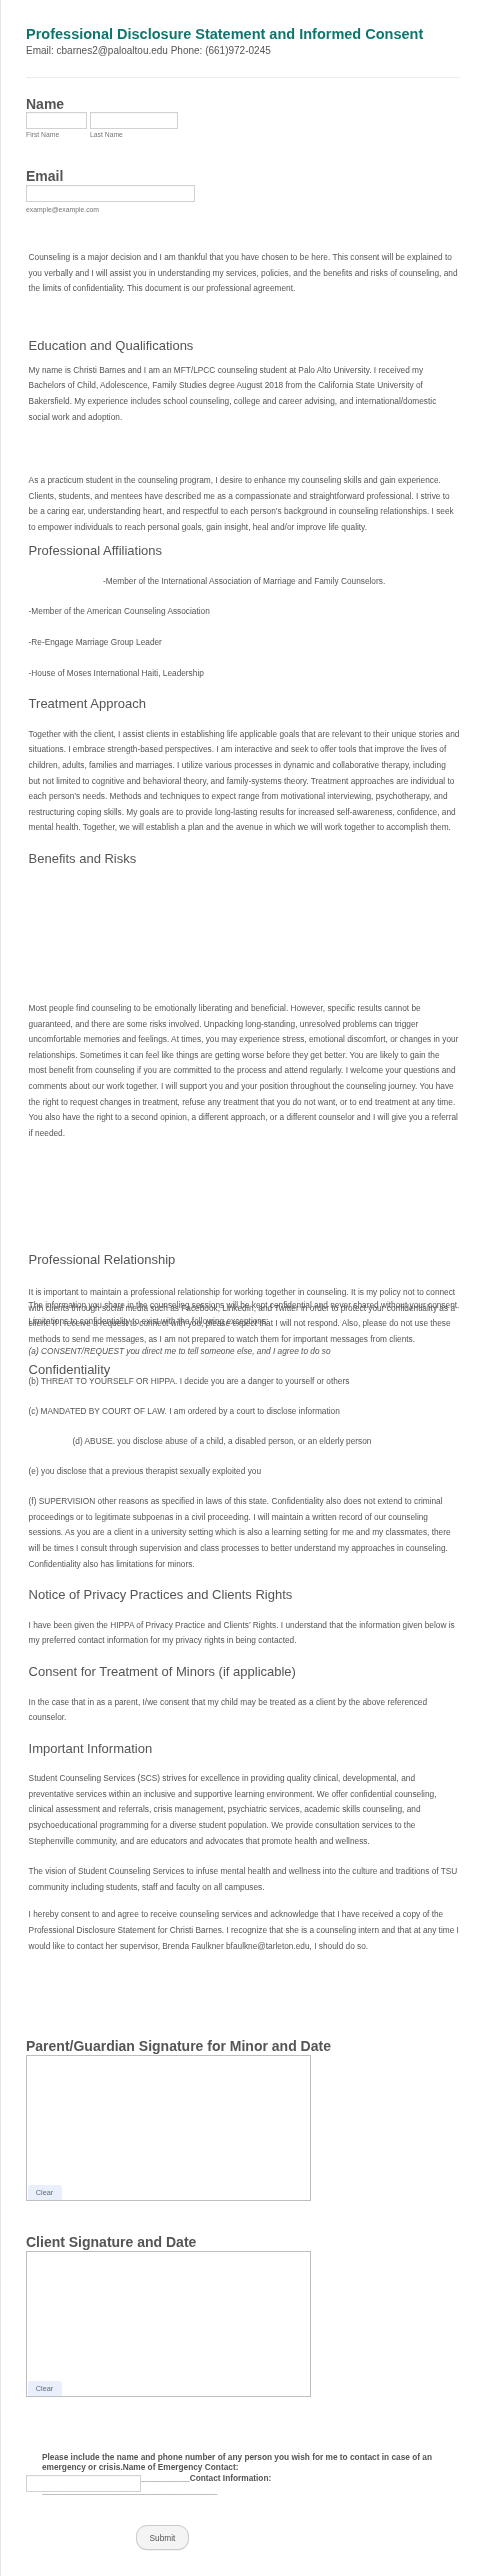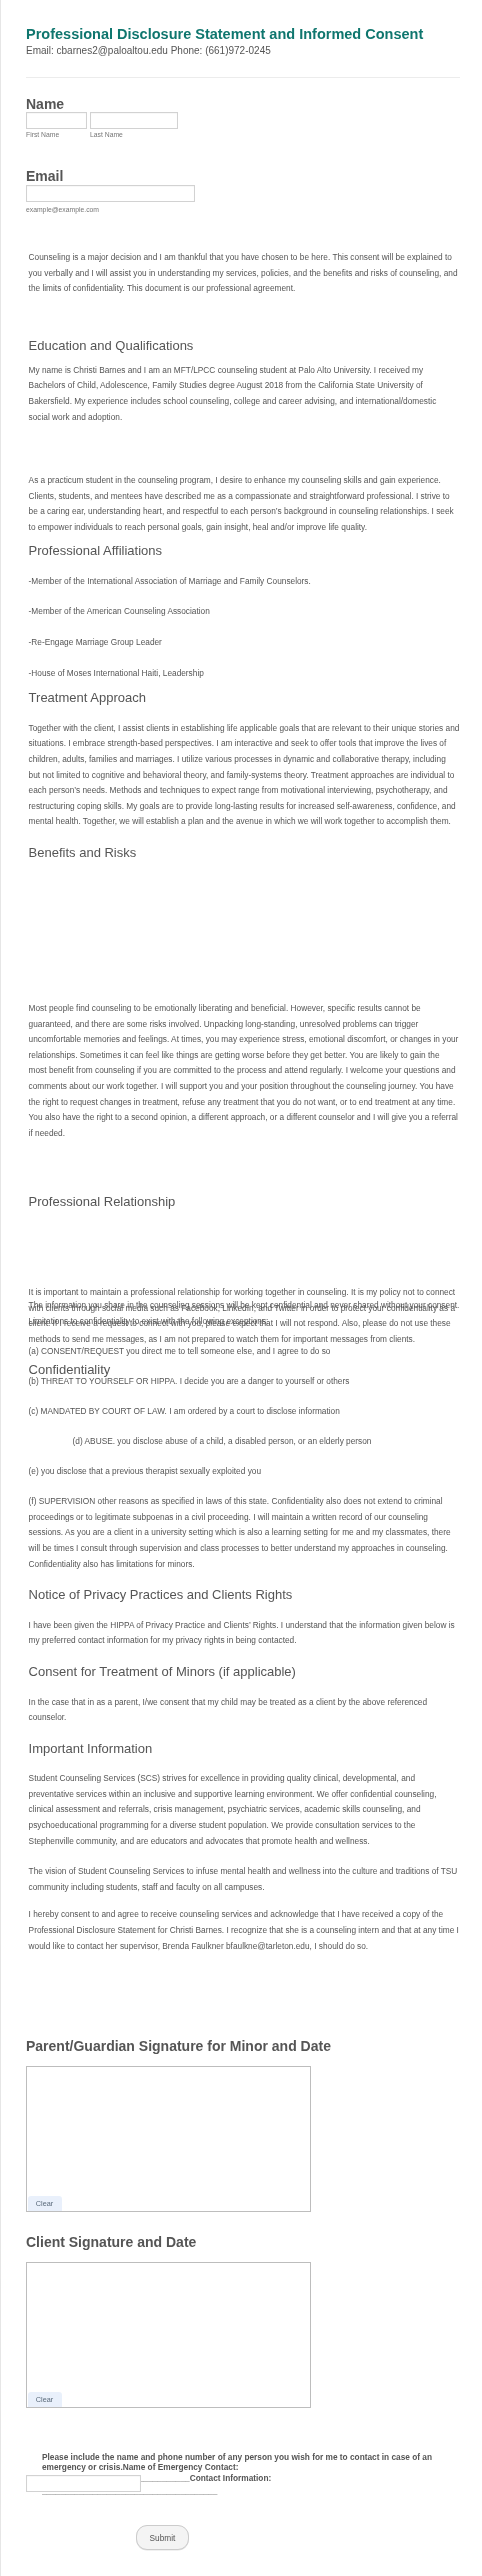--- a/index.html
+++ b/index.html
@@ -36,21 +36,21 @@
   .sublabel {
     font-size: 6.8px; color: #777;
   }
   .body-block {
     left: 28.6px; width: 431px; font-size: 8.3px; line-height: 15.6px; color: #555;
   }
   .body-block p { margin: 0; }
   .heading-line { font-size: 13px; color: #555; }
   .sig-box {
     box-sizing: border-box; border: 1px solid #bdbdbd; background: #fff;
-    left: 26px; width: 285px; margin-top: 11px;
+    left: 26px; width: 285px;
   }
   .clear-btn {
     position: absolute; left: 0.5px; bottom: 0.5px; width: 34px; height: 14.5px;
     background: #e9f0fb; border: none; border-radius: 3.1px 3.1px 0 0;
     font-family: "Liberation Sans", sans-serif; font-size: 7.3px; color: #5a6a7a;
     padding: 0; cursor: pointer;
   }
   .emergency-label {
     left: 26px; top: 2453px; width: 426px; font-size: 8.3px; font-weight: bold;
     line-height: 10.4px; color: #555;
@@ -86,45 +86,45 @@
 </div>
 
 <div class="abs body-block" style="top:338px;">
   <p class="heading-line">Education and Qualifications</p>
   <p style="margin-top:9.3px;">My name is Christi Barnes and I am an MFT/LPCC counseling student at Palo Alto University.  I received my Bachelors of Child, Adolescence, Family Studies degree August 2018 from the California State University of Bakersfield.  My experience includes school counseling, college and career advising, and international/domestic social work and adoption.</p>
 </div>
 
 <div class="abs body-block" style="top:473px;">
   <p>As a practicum student in the counseling program, I desire to enhance my counseling skills and gain experience. Clients, students, and mentees have described me as a compassionate and straightforward professional. I strive to be a caring ear, understanding heart, and respectful to each person’s background in counseling relationships. I seek to empower individuals to reach personal goals, gain insight, heal and/or improve life quality.</p>
   <p class="heading-line" style="margin-top:7.8px;">Professional Affiliations</p>
-  <p style="margin-top:15px;">-Member of the International Association of Marriage and Family Counselors.</p>
+  <p style="margin-top:15px;text-align:center;">-Member of the International Association of Marriage and Family Counselors.</p>
   <p style="margin-top:15px;">-Member of the American Counseling Association</p>
   <p style="margin-top:15px;">-Re-Engage Marriage Group Leader</p>
   <p style="margin-top:15px;">-House of Moses International Haiti, Leadership</p>
-  <p class="heading-line" style="margin-top:9px;">Treatment Approach</p>
+  <p class="heading-line" style="margin-top:15px;">Treatment Approach</p>
   <p style="margin-top:15px;">Together with the client, I assist clients in establishing life applicable goals that are relevant to their unique stories and situations. I embrace strength-based perspectives.  I am interactive and seek to offer tools that improve the lives of children, adults, families and marriages. I utilize various processes in dynamic and collaborative therapy, including but not limited to cognitive and behavioral theory, and family-systems theory. Treatment approaches are individual to each person’s needs. Methods and techniques to expect range from motivational interviewing, psychotherapy, and restructuring coping skills.  My goals are to provide long-lasting results for increased self-awareness, confidence, and mental health. Together, we will establish a plan and the avenue in which we will work together to accomplish them.</p>
   <p class="heading-line" style="margin-top:15.6px;">Benefits and Risks</p>
 </div>
 
 <div class="abs body-block" style="top:1001px;">
   <p>Most people find counseling to be emotionally liberating and beneficial. However, specific results cannot be guaranteed, and there are some risks involved. Unpacking long-standing, unresolved problems can trigger uncomfortable memories and feelings. At times, you may experience stress, emotional discomfort, or changes in your relationships. Sometimes it can feel like things are getting worse before they get better. You are likely to gain the most benefit from counseling if you are committed to the process and attend regularly. I welcome your questions and comments about our work together. I will support you and your position throughout the counseling journey. You have the right to request changes in treatment, refuse any treatment that you do not want, or to end treatment at any time. You also have the right to a second opinion, a different approach, or a different counselor and I will give you a referral if needed.</p>
 </div>
 
-<div class="abs body-block" style="top:1194px;">
+<div class="abs body-block" style="top:1252px;">
   <p class="heading-line">Professional Relationship</p>
 </div>
 
 <div class="abs body-block" style="top:1285px;">
   <p>It is important to maintain a professional relationship for working together in counseling. It is my policy not to connect with clients through social media such as Facebook, LinkedIn, and Twitter in order to protect your confidentiality as a client. If I receive a request to connect with you, please expect that I will not respond. Also, please do not use these methods to send me messages, as I am not prepared to watch them for important messages from clients.</p>
   <p class="heading-line" style="margin-top:15px;">Confidentiality</p>
 </div>
 
 <div class="abs body-block" style="top:1298px;">
   <p>The information you share in the counseling sessions will be kept confidential and never shared without your consent.  Limitations to confidentiality to exist with the following exceptions:</p>
-  <p style="margin-top:14.5px;">(a) CONSENT/REQUEST you direct me to tell someone else, and I agree to do so</p>
+  <p style="margin-top:14.5px;font-style:italic;">(a) CONSENT/REQUEST you direct me to tell someone else, and I agree to do so</p>
   <p style="margin-top:14.5px;">(b) THREAT TO YOURSELF OR HIPPA. I decide you are a danger to yourself or others</p>
   <p style="margin-top:14.5px;">(c) MANDATED BY COURT OF LAW. I am ordered by a court to disclose information</p>
   <p style="margin-top:14.5px;padding-left:44px;">(d) ABUSE. you disclose abuse of a child, a disabled person, or an elderly person</p>
   <p style="margin-top:14.5px;">(e) you disclose that a previous therapist sexually exploited you</p>
   <p style="margin-top:14.5px;">(f) SUPERVISION other reasons as specified in laws of this state.  Confidentiality also does not extend to criminal proceedings or to legitimate subpoenas in a civil proceeding.  I will maintain a written record of our counseling sessions. As you are a client in a university setting which is also a learning setting for me and my classmates, there will be times I consult through supervision and class processes to better understand my approaches in counseling. Confidentiality also has limitations for minors.</p>
   <p class="heading-line" style="margin-top:15px;">Notice of Privacy Practices and Clients Rights</p>
   <p style="margin-top:15px;">I have been given the HIPPA of Privacy Practice and Clients’ Rights. I understand that the information given below is my preferred contact information for my privacy rights in being contacted.</p>
   <p class="heading-line" style="margin-top:15px;">Consent for Treatment of Minors (if applicable)</p>
   <p style="margin-top:15px;">In the case that in as a parent, I/we consent that my child may be treated as a client by the above referenced counselor.</p>
   <p class="heading-line" style="margin-top:15px;">Important Information</p>

